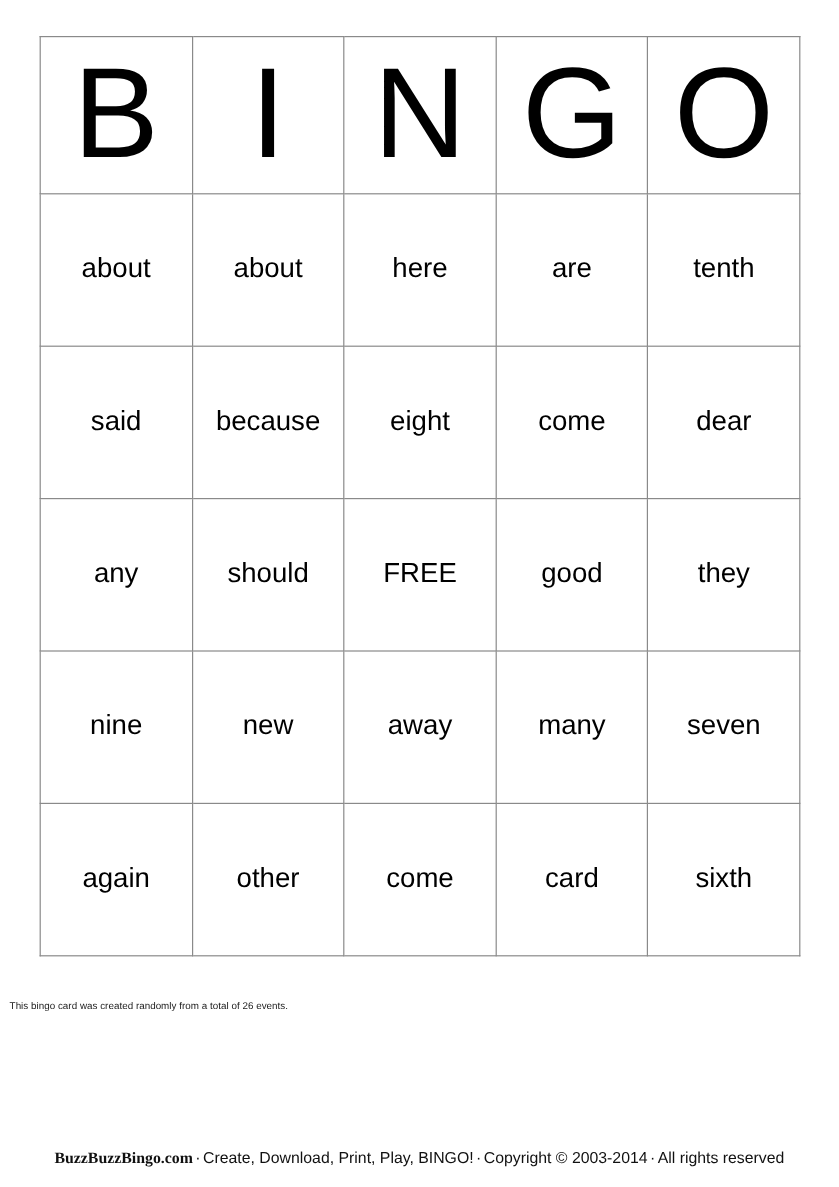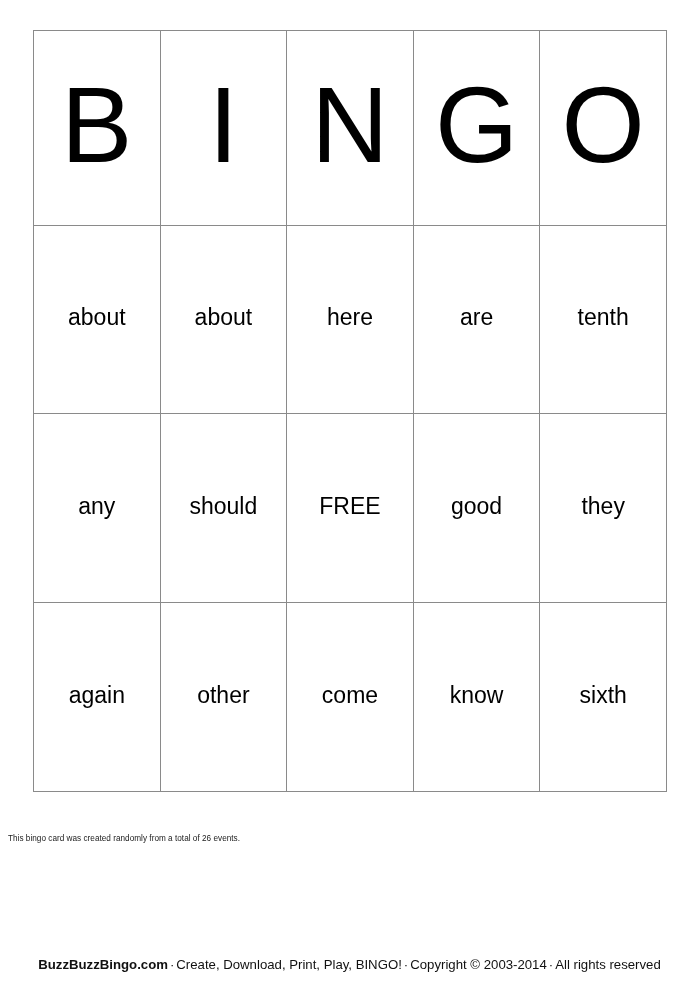--- a/index.html
+++ b/index.html
@@ -85,21 +85,21 @@
   .footer {
     position: absolute;
     left: 0;
     top: 956px;
     width: 699px;
     text-align: center;
     font-size: 13.2px;
     line-height: 18px;
     color: #111111;
   }
-  .footer .brand { font-weight: bold; }
+  .footer .brand { font-weight: bold; font-family: Liberation Serif, serif; }
   .footer .sep { padding: 0 2px; }
 </style>
 </head>
 <body>
 
 <div class="card-wrap">
   <table class="bingo-grid">
     <tbody>
       <tr class="header-row">
         <td>
@@ -130,52 +130,86 @@
             <span class="cell-word">here</span>
           </td>
         <td>
             <span class="cell-word">are</span>
           </td>
         <td>
             <span class="cell-word">tenth</span>
           </td>
       </tr>
 
+      <tr class="word-row">
+        <td>
+            <span class="cell-word">said</span>
+          </td>
+        <td>
+            <span class="cell-word">because</span>
+          </td>
+        <td>
+            <span class="cell-word">eight</span>
+          </td>
+        <td>
+            <span class="cell-word">come</span>
+          </td>
+        <td>
+            <span class="cell-word">dear</span>
+          </td>
+      </tr>
 
       <tr class="word-row">
         <td>
             <span class="cell-word">any</span>
           </td>
         <td>
             <span class="cell-word">should</span>
           </td>
         <td>
             <span class="cell-word">FREE</span>
           </td>
         <td>
             <span class="cell-word">good</span>
           </td>
         <td>
             <span class="cell-word">they</span>
           </td>
       </tr>
 
+      <tr class="word-row">
+        <td>
+            <span class="cell-word">nine</span>
+          </td>
+        <td>
+            <span class="cell-word">new</span>
+          </td>
+        <td>
+            <span class="cell-word">away</span>
+          </td>
+        <td>
+            <span class="cell-word">many</span>
+          </td>
+        <td>
+            <span class="cell-word">seven</span>
+          </td>
+      </tr>
 
       <tr class="word-row">
         <td>
             <span class="cell-word">again</span>
           </td>
         <td>
             <span class="cell-word">other</span>
           </td>
         <td>
             <span class="cell-word">come</span>
           </td>
         <td>
-            <span class="cell-word">know</span>
+            <span class="cell-word">card</span>
           </td>
         <td>
             <span class="cell-word">sixth</span>
           </td>
       </tr>
     </tbody>
   </table>
 </div>
 
 <div class="footnote">

